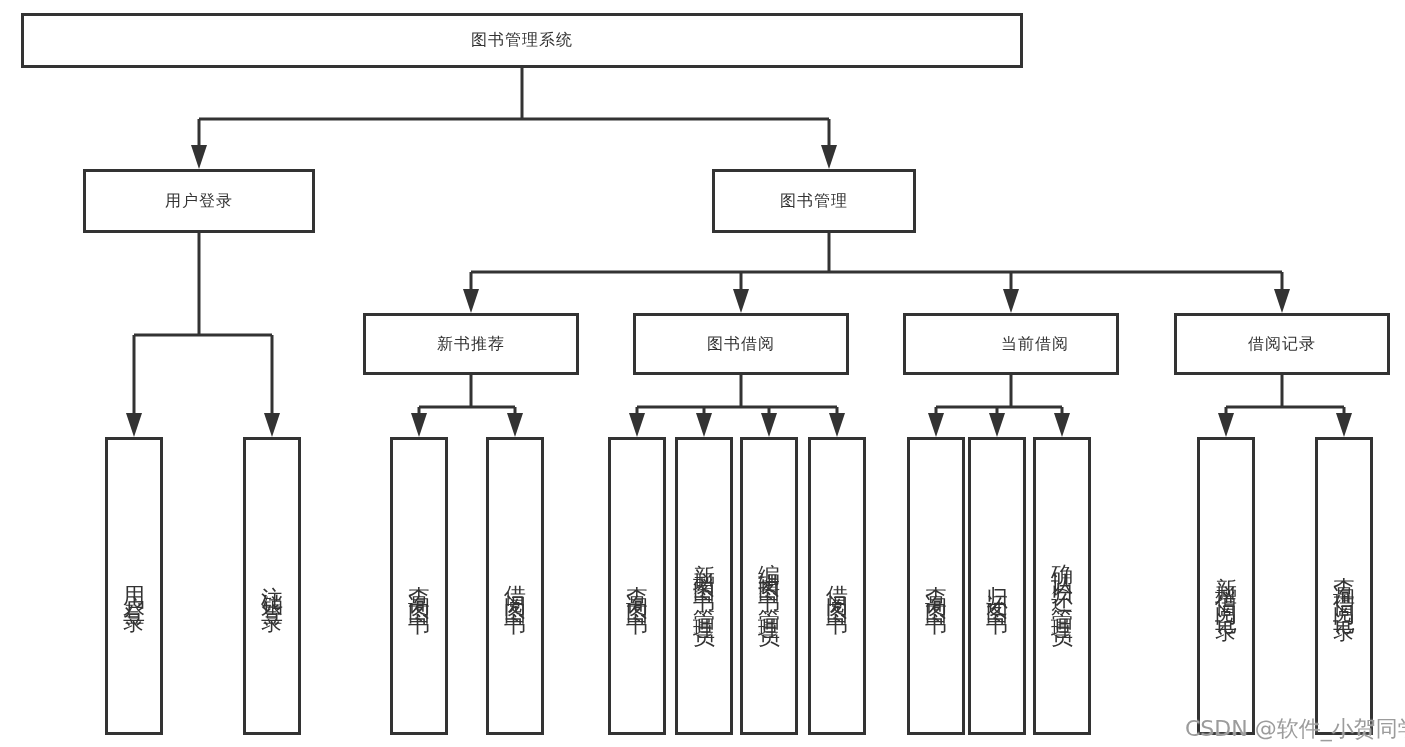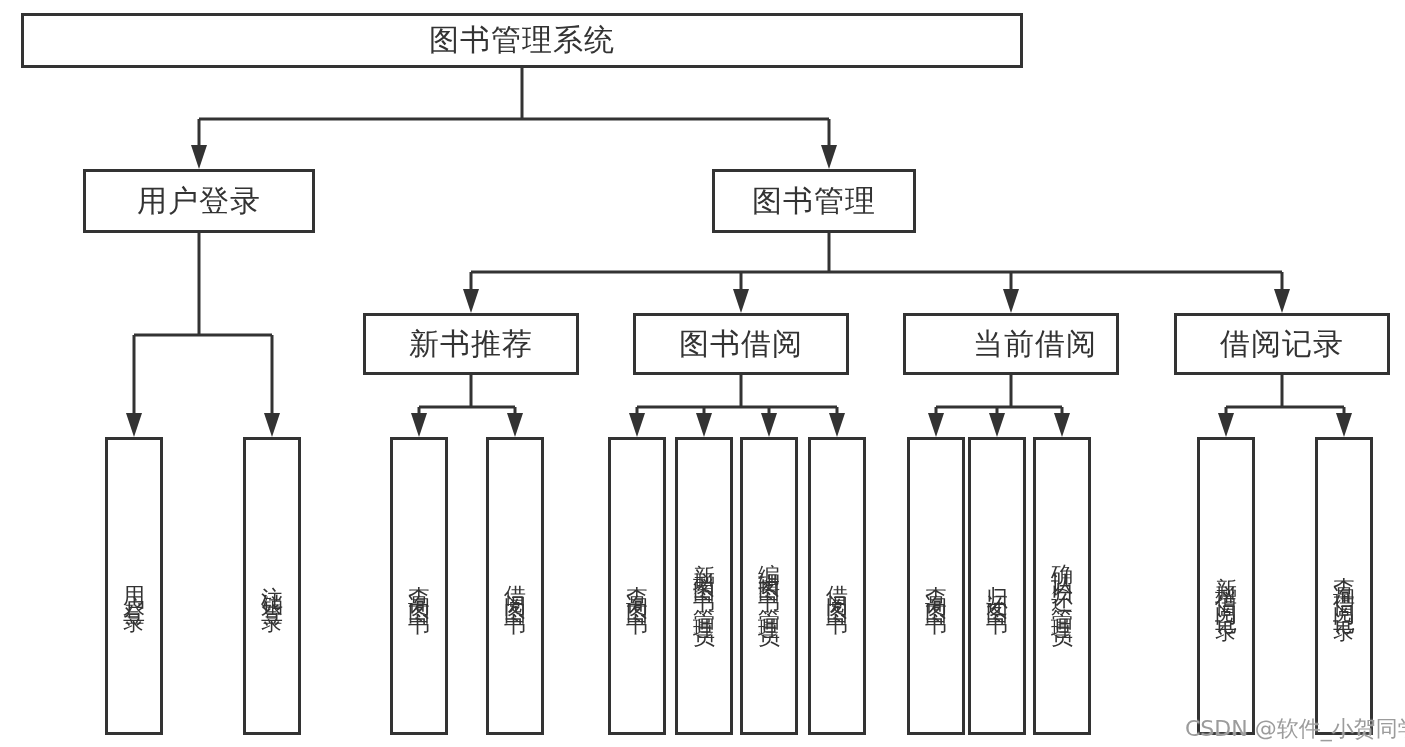--- a/index.html
+++ b/index.html
@@ -23,21 +23,21 @@
   .node {
     position: absolute;
     background: #ffffff;
     border: 3px solid #333333;
     color: #333333;
     display: flex;
     align-items: center;
     justify-content: center;
     text-align: center;
   }
-  .h-node { font-size: 30px; letter-spacing: 1px; }
+  .h-node { font-size: 16px; letter-spacing: 1px; }
   .root-node   { left: 21px;  top: 13px;  width: 1002px; height: 55px; }
   .lvl2-a      { left: 83px;  top: 169px; width: 232px;  height: 64px; }
   .lvl2-b      { left: 712px; top: 169px; width: 204px;  height: 64px; }
   .lvl3        { top: 313px; width: 216px; height: 62px; }
   .lvl3-a { left: 363px; }
   .lvl3-b { left: 633px; }
   .lvl3-c { left: 903px; padding-left: 48px; }
   .lvl3-d { left: 1174px; }
   .leaf {
     top: 437px;

